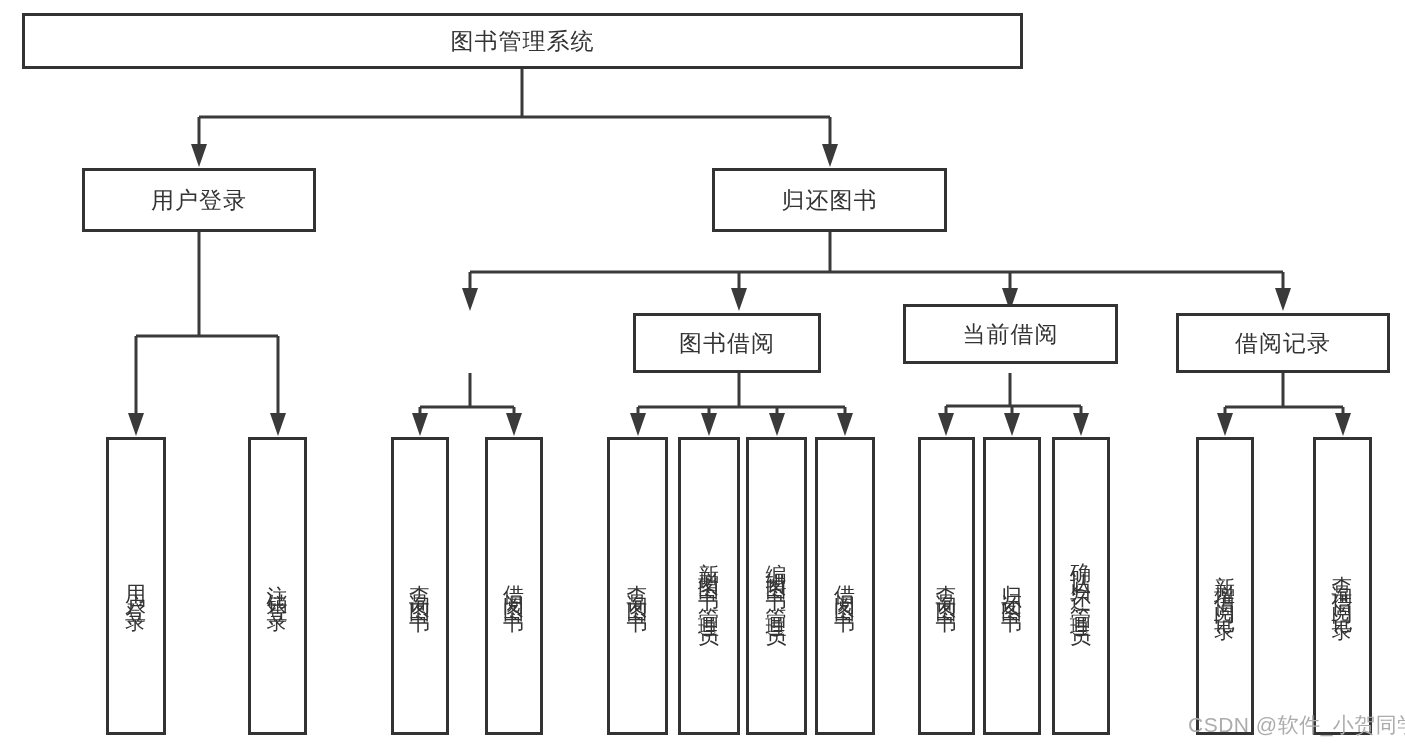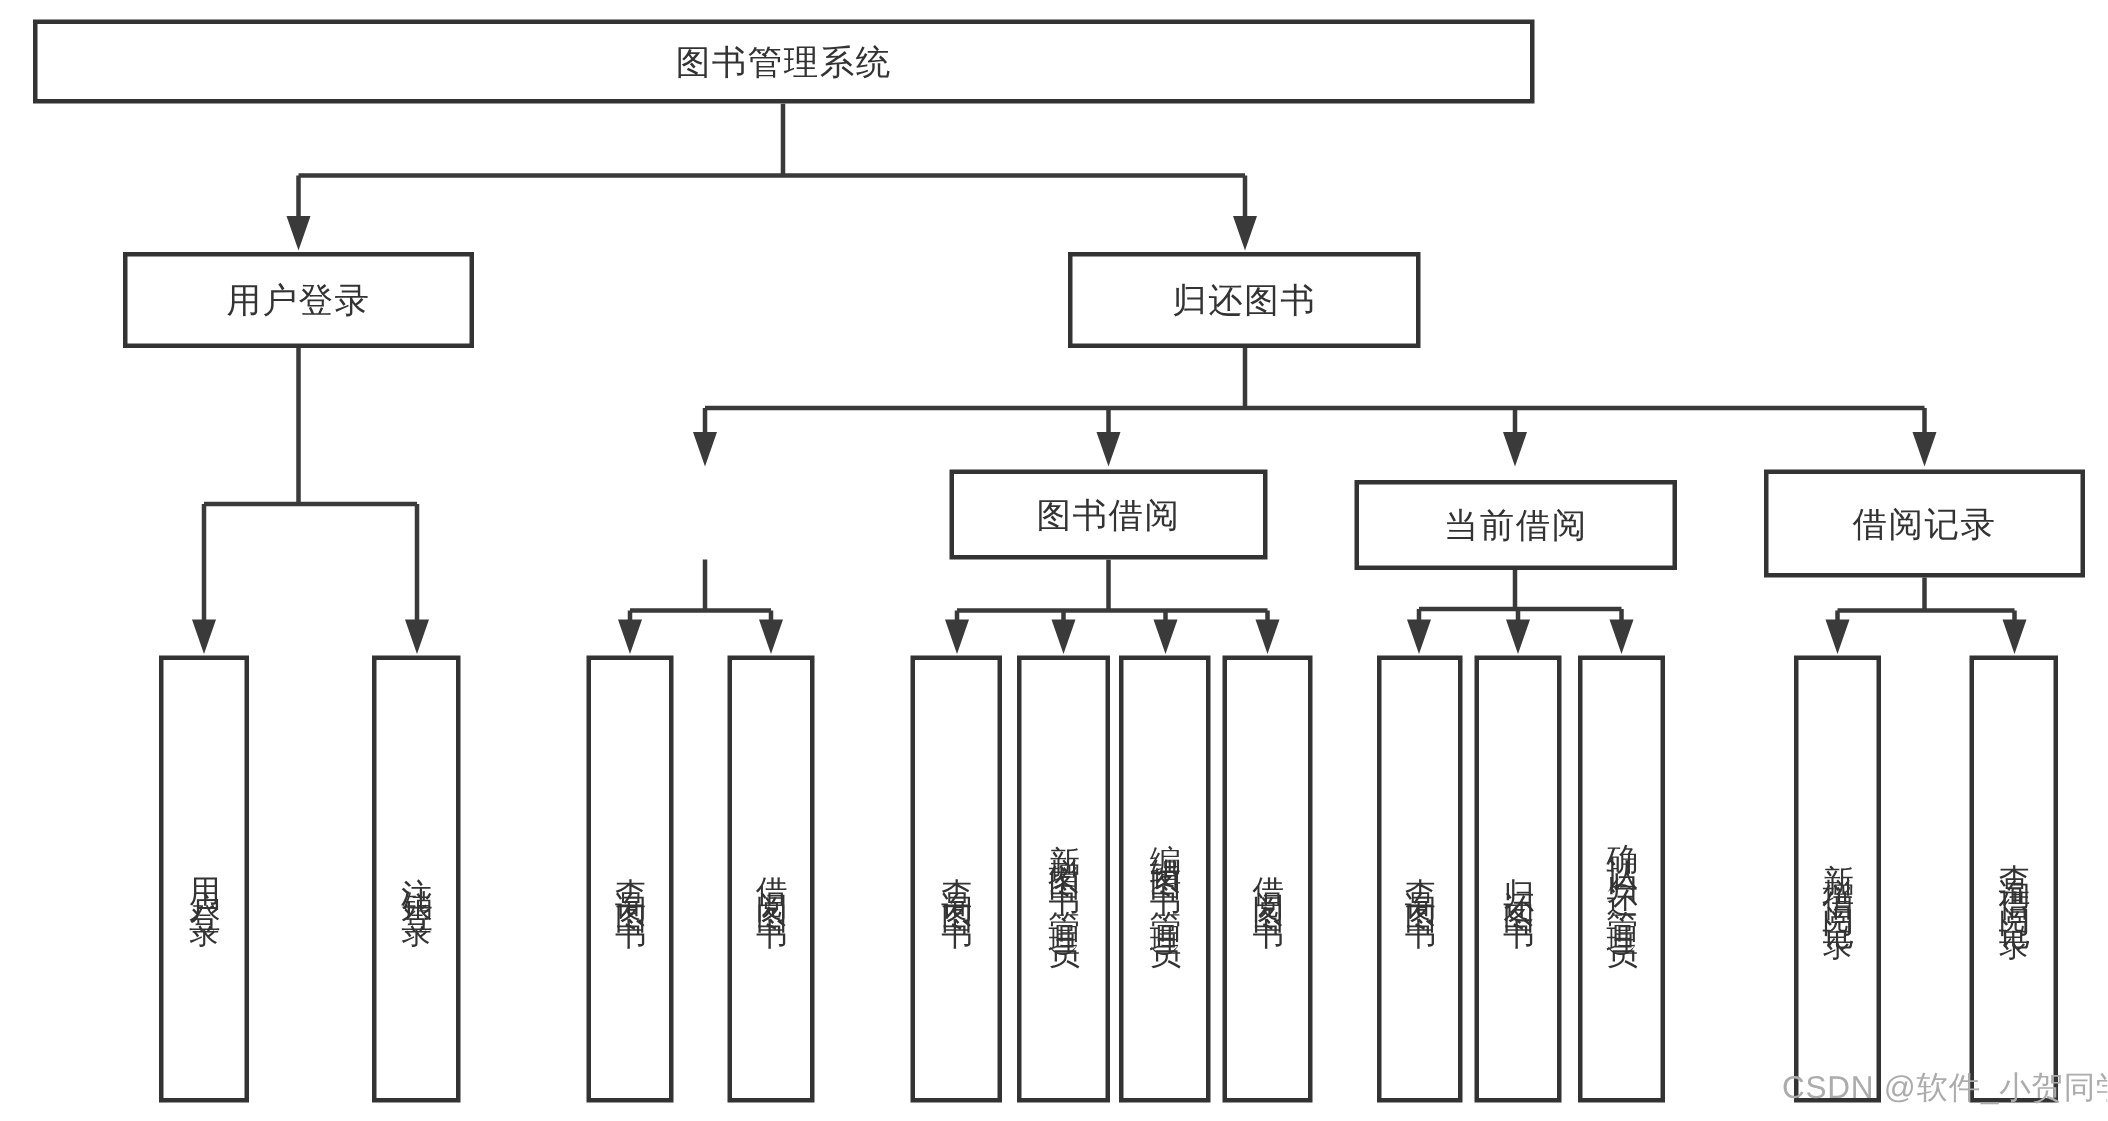--- a/index.html
+++ b/index.html
@@ -42,23 +42,23 @@
     text-orientation: mixed;
     font-size: 21px;
     letter-spacing: 9px;
     line-height: 1;
   }
   
   .n-root   { left: 22px;  top: 13px;  width: 1001px; height: 56px; }
   .n-login  { left: 82px;  top: 168px; width: 234px;  height: 64px; }
   .n-mgmt   { left: 712px; top: 168px; width: 235px;  height: 64px; }
   .n-newbook{ left: 363px; top: 313px; width: 215px;  height: 60px; }
-  .n-borrow { left: 633px; top: 313px; width: 212px;  height: 60px; }
-  .n-current{ left: 903px; top: 320px; width: 215px;  height: 60px; }
-  .n-record { left: 1176px;top: 313px; width: 214px;  height: 72px; }
+  .n-borrow { left: 633px; top: 313px; width: 188px;  height: 60px; }
+  .n-current{ left: 903px; top: 304px; width: 215px;  height: 60px; }
+  .n-record { left: 1176px;top: 313px; width: 214px;  height: 60px; }
   .leaf { top: 437px; height: 298px; }
   .n-a1 { left: 106px;  width: 60px; }
   .n-a2 { left: 248px;  width: 59px; }
   .n-b1 { left: 391px;  width: 58px; }
   .n-b2 { left: 485px;  width: 58px; }
   .n-c1 { left: 607px;  width: 61px; }
   .n-c2 { left: 678px;  width: 62px; }
   .n-c3 { left: 746px;  width: 61px; }
   .n-c4 { left: 815px;  width: 60px; }
   .n-d1 { left: 918px;  width: 57px; }

